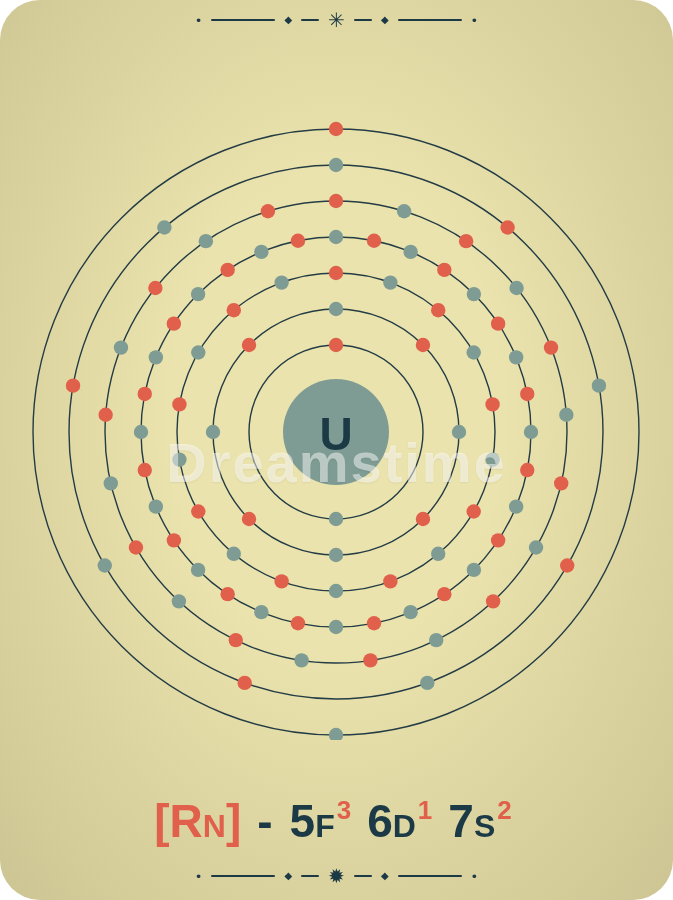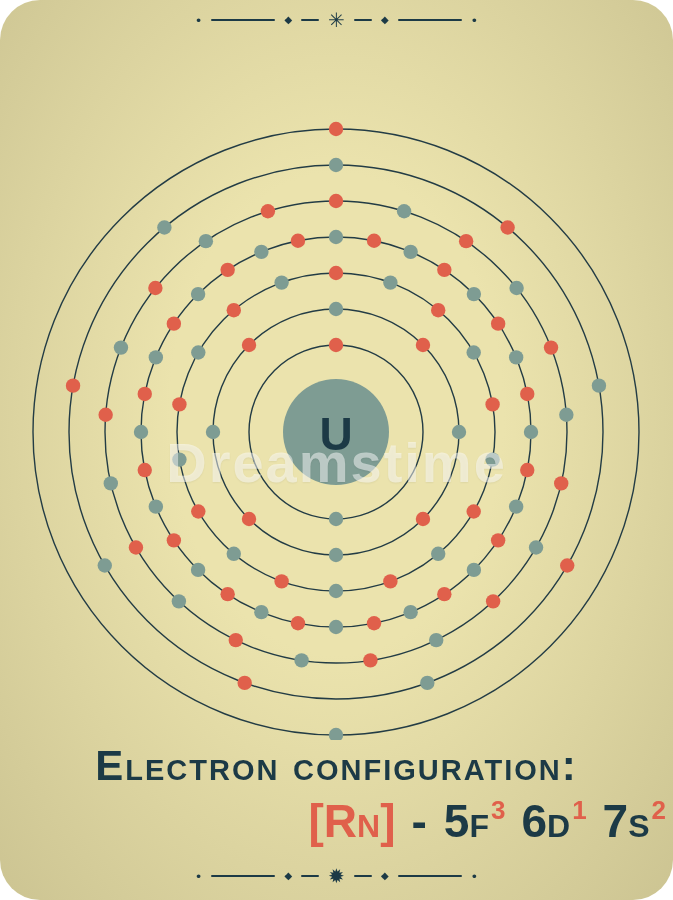--- a/index.html
+++ b/index.html
@@ -23,21 +23,21 @@
   .atom{position:absolute;top:120px;left:6px;}
   .orbit{fill:none;stroke:var(--orbit);stroke-width:1.4;}
   .nucleus-symbol{font-family:"Liberation Sans","DejaVu Sans",sans-serif;font-weight:bold;font-size:46px;
                   fill:var(--ink);text-anchor:middle;dominant-baseline:central;}
   .watermark{position:absolute;top:430px;left:0;width:100%;text-align:center;
              font-weight:bold;font-size:56px;letter-spacing:2px;color:rgba(255,255,255,0.5);
              text-shadow:0 1px 2px rgba(0,0,0,0.06);pointer-events:none;}
   .footer-label{position:absolute;top:742px;left:0;width:100%;text-align:center;
                 font-weight:bold;font-size:42px;letter-spacing:2px;color:var(--ink);
                 font-variant:small-caps;}
-  .config{position:absolute;top:794px;left:0;width:100%;text-align:right;
+  .config{position:absolute;top:794px;left:0;width:100%;text-align:center;
           font-weight:bold;font-size:46px;color:var(--ink);font-variant:small-caps;}
   .config .core{color:var(--accent);margin-right:8px;}
   .config .dash{margin:0 8px;}
   .config .term{margin:0 9px;white-space:nowrap;}
   .config .base{color:var(--ink);}
   .config .sup{color:var(--accent);font-size:26px;position:relative;top:-18px;left:2px;vertical-align:baseline;}
 </style>
 </head>
 <body>
 
@@ -156,21 +156,20 @@
         <circle cx="67.06" cy="265.64" r="7.2" fill="#e0604b"></circle>
         <circle cx="158.38" cy="107.47" r="7.2" fill="#7e9c93"></circle>
         <circle cx="330.00" cy="9.00" r="7.2" fill="#e0604b"></circle>
         <circle cx="330.00" cy="615.00" r="7.2" fill="#7e9c93"></circle>
         <circle cx="330" cy="312" r="53" fill="#7e9c93"></circle>
         <text x="330" y="314" class="nucleus-symbol">U</text>
       </svg>
 
     <div class="watermark">Dreamstime</div>
 
-    <div class="footer-label">Electron configuration:</div>
 
     <div class="config">
       <span class="core">[Rn]</span><span class="dash">-</span><span class="term"><span class="base">5f</span><sup class="sup">3</sup></span><span class="term"><span class="base">6d</span><sup class="sup">1</sup></span><span class="term"><span class="base">7s</span><sup class="sup">2</sup></span>
     </div>
 
     <div class="ornament bottom">
       <span class="orn-dot">•</span>
       <span class="orn-line long"></span>
       <span class="orn-diamond">◆</span>
       <span class="orn-line short"></span>

